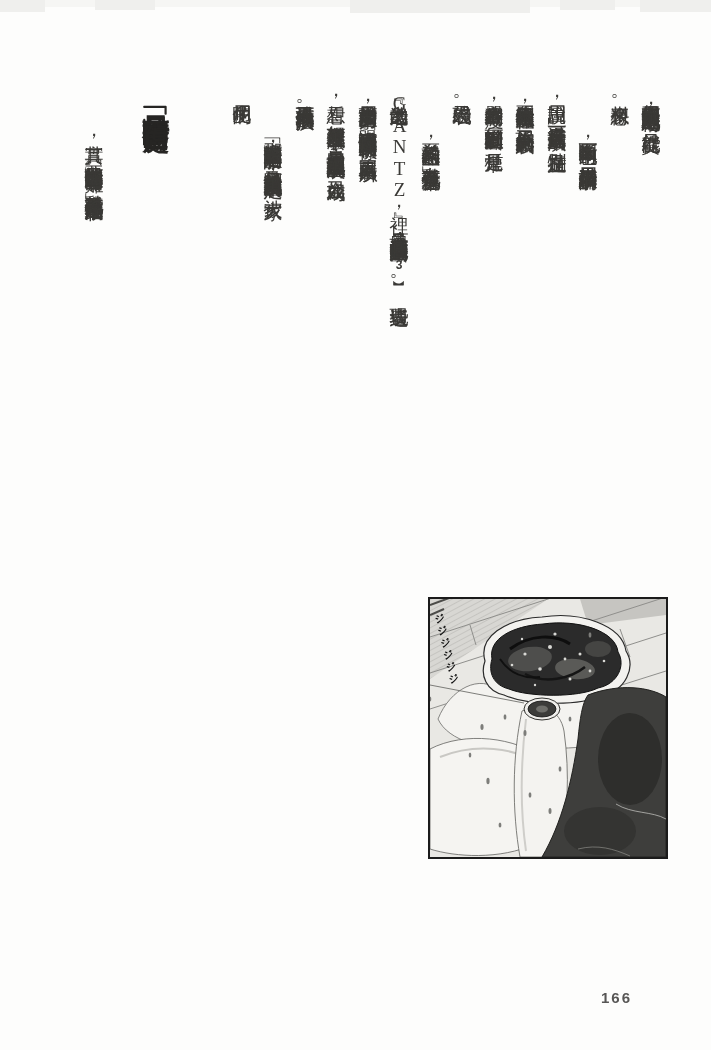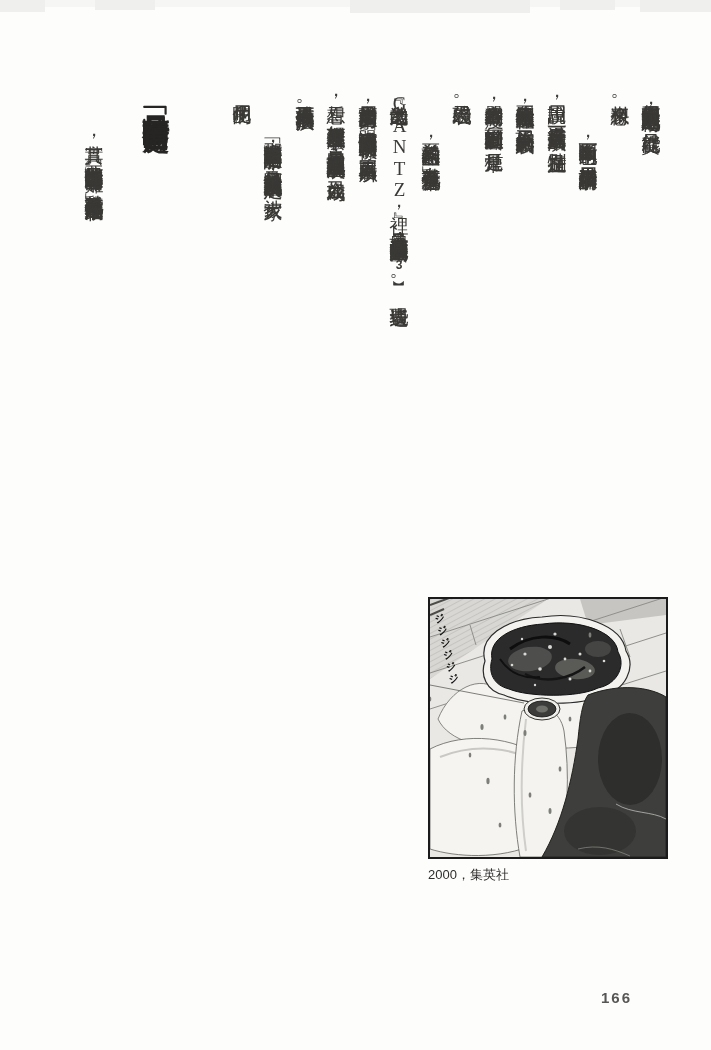--- a/index.html
+++ b/index.html
@@ -194,16 +194,15 @@
         <ellipse cx="40" cy="156" rx="1.3" ry="2.5"></ellipse>
       <ellipse cx="160" cy="36" rx="1.4" ry="2.8"></ellipse>
         <ellipse cx="60, " cy="100" rx="1.3" ry="2.5"></ellipse>
     </g>
   </svg>
 </div>
 
 <div class="sfx">ジジジジジジ</div>
 
 <div class="caption">
-  <div>2000，集英社</div>
 </div>
 
 <div class="page-number">166</div>
 
 </body></html>

